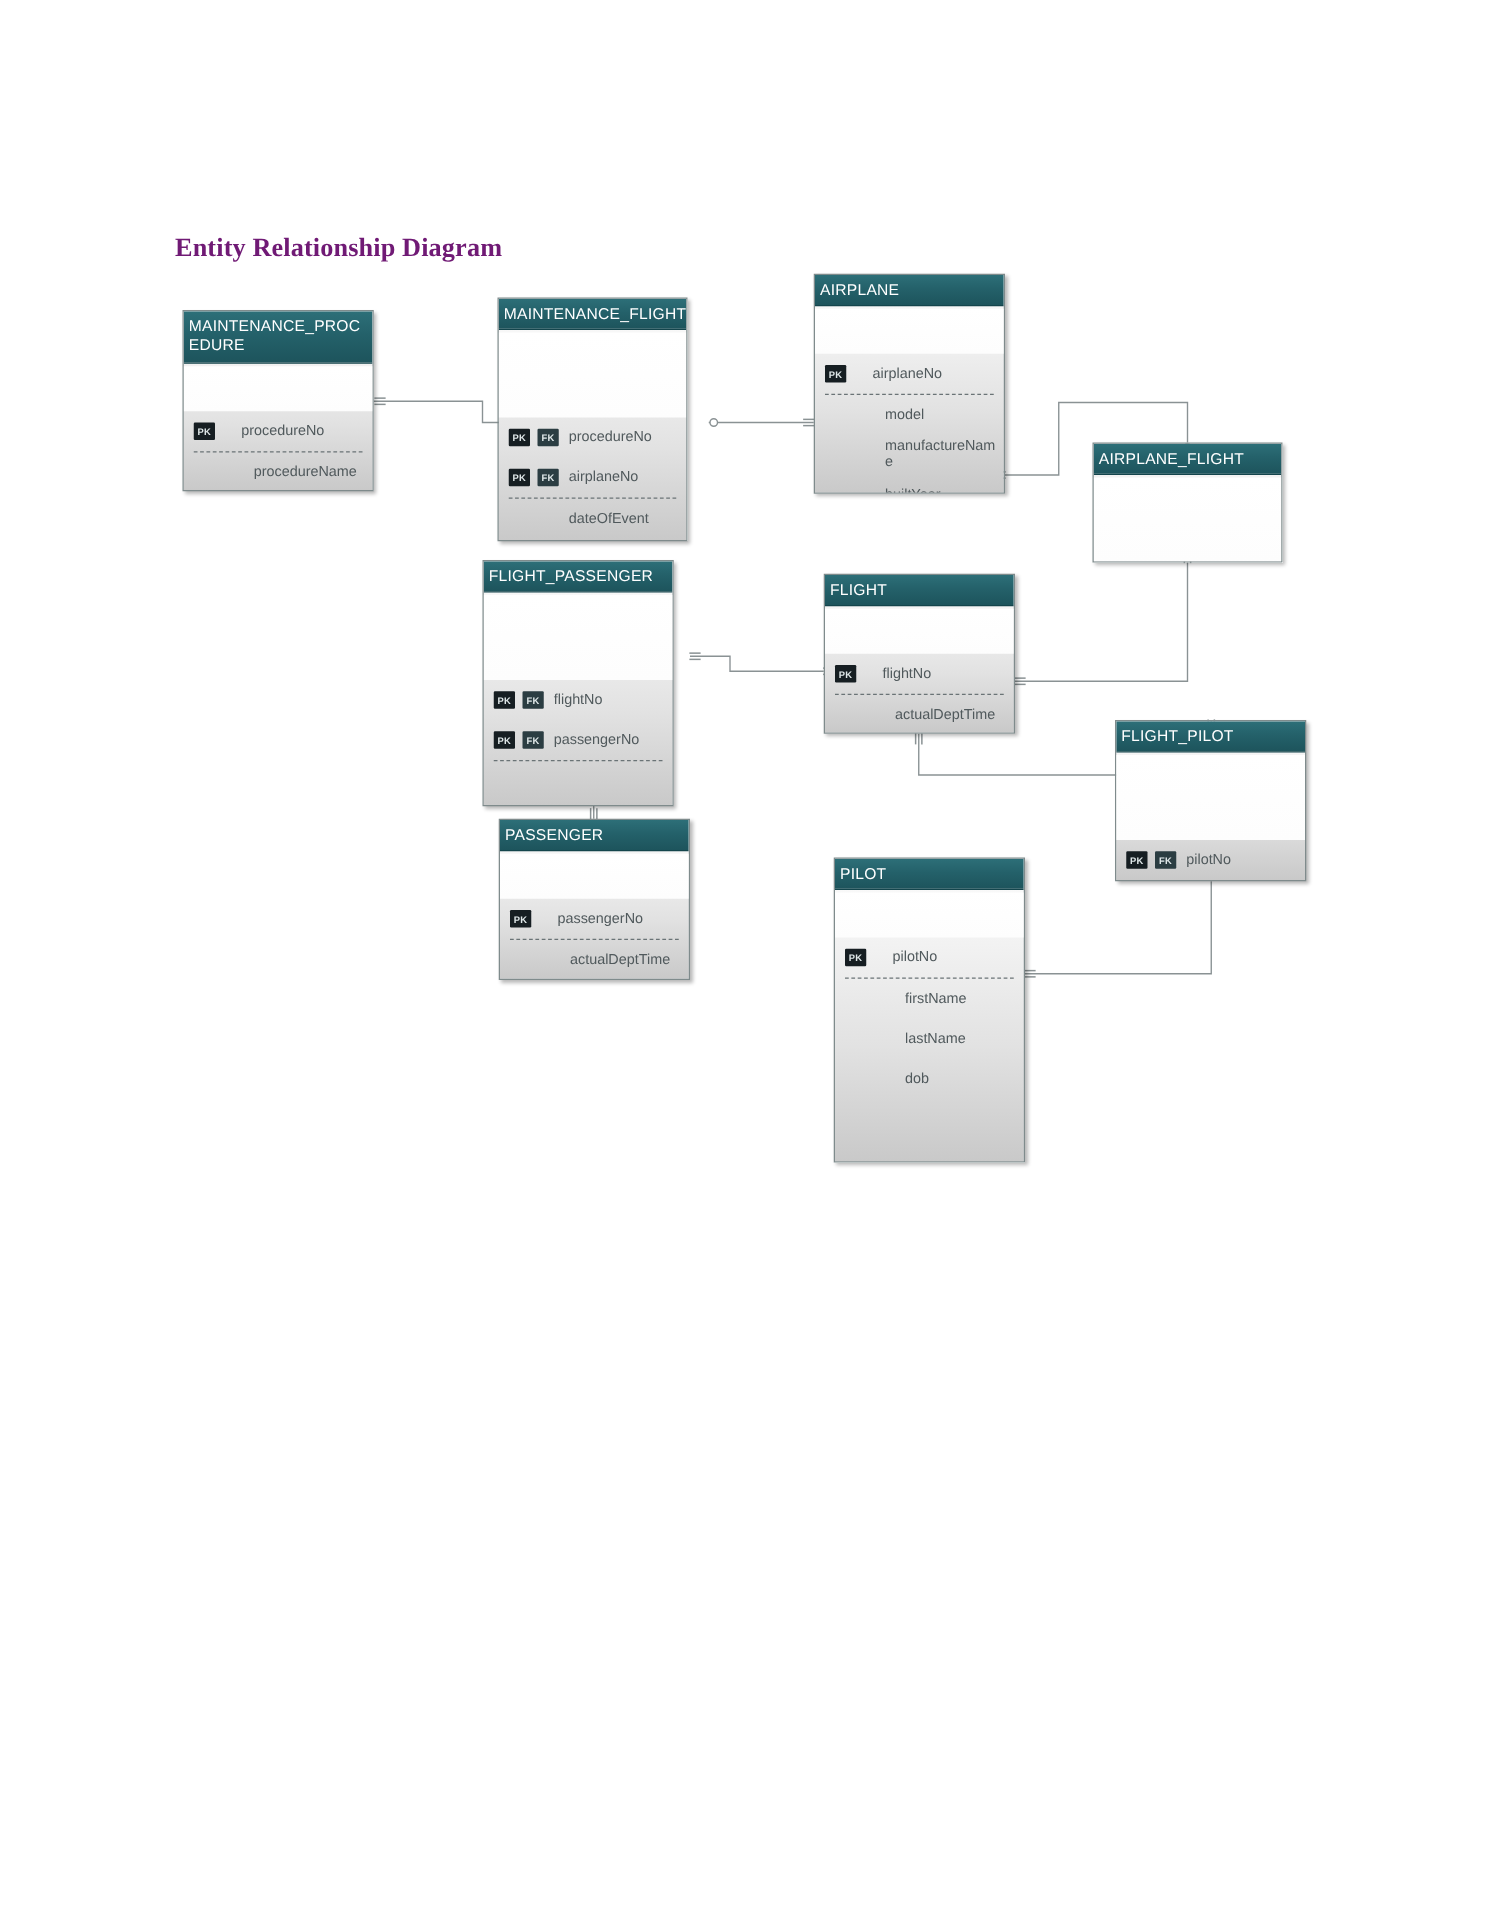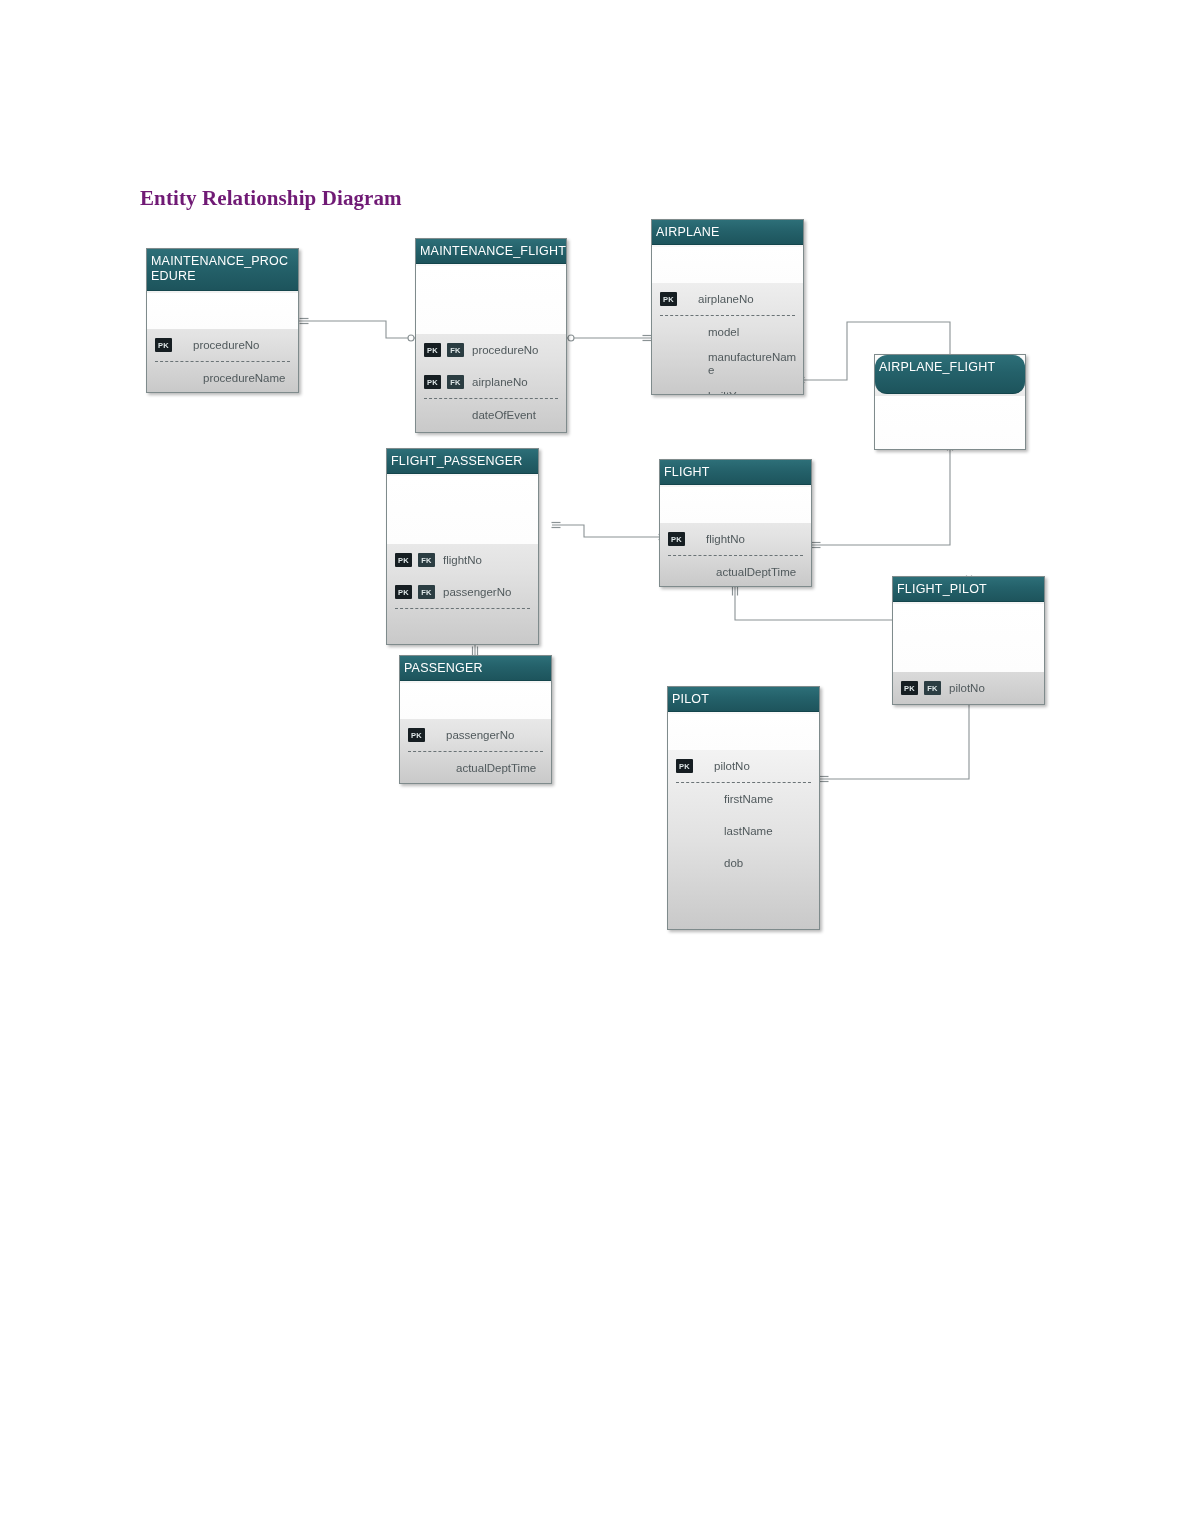--- a/index.html
+++ b/index.html
@@ -201,21 +201,21 @@
           <div class="attr-row">
             <span class="key-badge pk solo">PK</span>
             <span class="attr-name indent-pk">procedureNo</span>
           </div>
           <div class="pk-divider"></div>
           <div class="attr-row">
             <span class="attr-name indent-plain">procedureName</span>
           </div>
         </div>
       </div>
-      <div class="entity" style="left: 415px; top: 238px; width: 152px; height: 195px;">
+      <div class="entity" style="left: 398px; top: 238px; width: 152px; height: 195px;">
         <div class="entity-header" style="height: 25px;">MAINTENANCE_FLIGHT</div>
         <div class="entity-body">
           <div class="white-zone" style="height: 68px;"></div>
           <div class="attr-row">
             <span class="key-badge pk">PK</span>
             <span class="key-badge fk">FK</span>
             <span class="attr-name indent-keys">procedureNo</span>
           </div>
           <div class="attr-row">
             <span class="key-badge pk">PK</span>
@@ -244,21 +244,21 @@
           <div class="attr-row">
             <span class="attr-name indent-plain">manufactureNam
 e</span>
           </div>
           <div class="attr-row">
             <span class="attr-name indent-plain">builtYear</span>
           </div>
         </div>
       </div>
       <div class="entity" style="left: 874px; top: 354px; width: 152px; height: 96px;">
-        <div class="entity-header" style="height: 39px; border-radius: 12px;">AIRPLANE_FLIGHT</div>
+        <div class="entity-header" style="height: 25px;">AIRPLANE_FLIGHT</div>
         <div class="entity-body">
           <div class="white-zone" style="height: 68px;"></div>
         </div>
       </div>
       <div class="entity" style="left: 386px; top: 448px; width: 153px; height: 197px;">
         <div class="entity-header" style="height: 25px;">FLIGHT_PASSENGER</div>
         <div class="entity-body">
           <div class="white-zone" style="height: 68px;"></div>
           <div class="attr-row">
             <span class="key-badge pk">PK</span>

